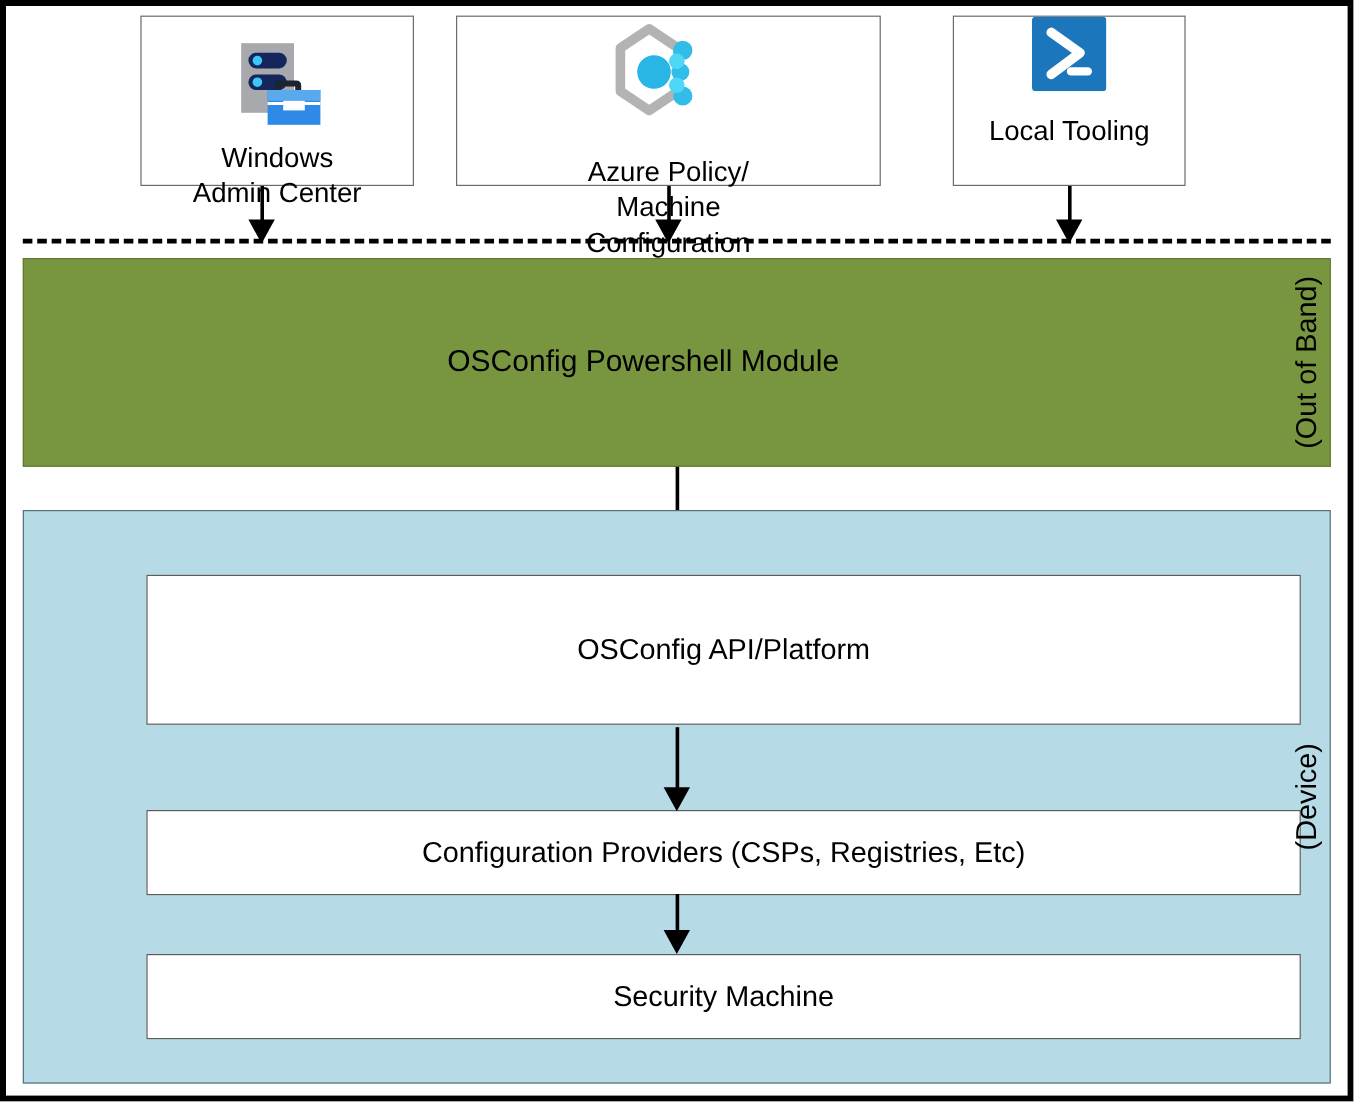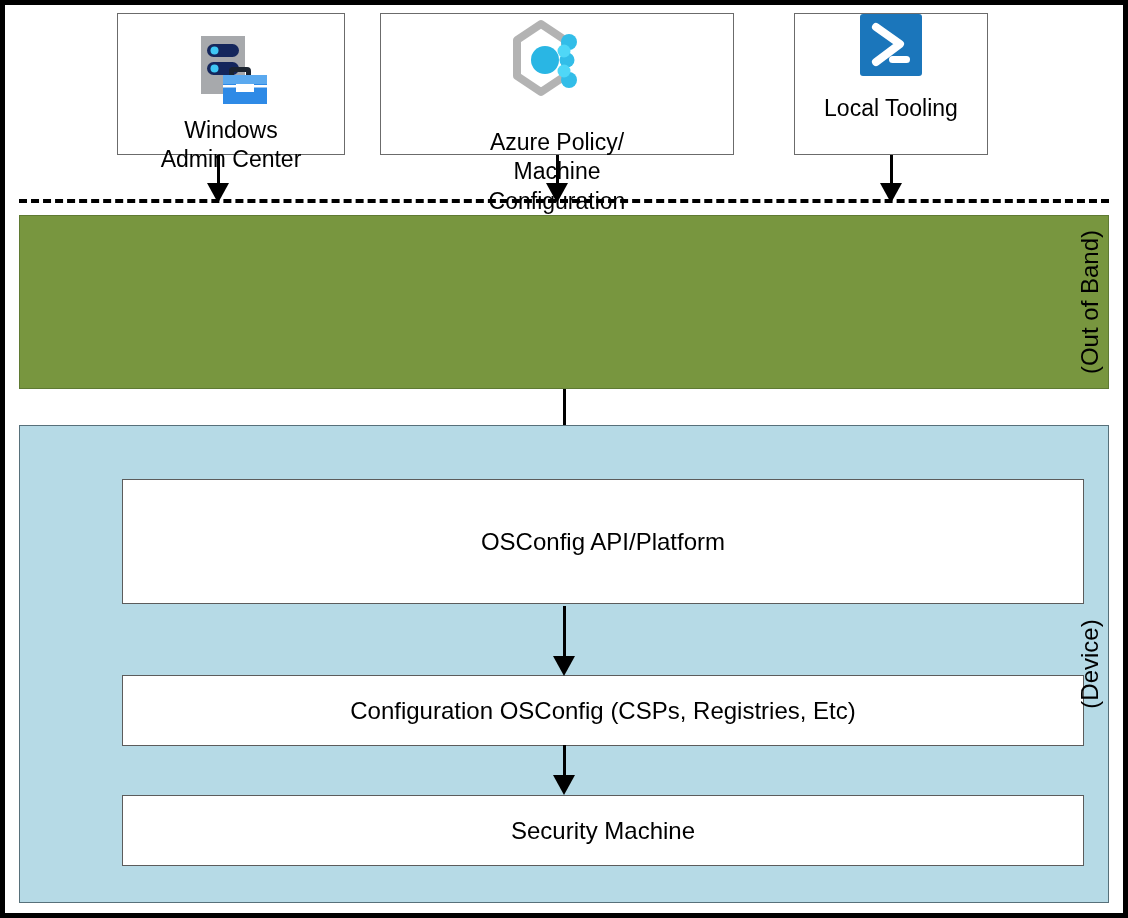--- a/index.html
+++ b/index.html
@@ -220,31 +220,32 @@
     <span class="head"></span>
   </div>
   <div class="arrow" id="arr-local">
     <span class="shaft"></span>
     <span class="head"></span>
   </div>
 
   <div id="divider"></div>
 
   <div id="band-oob">
+    <div id="band-oob-title">OSConfig Powershell Module</div>
     <div class="side-label">(Out of Band)</div>
   </div>
 
   <div class="arrow" id="arr-oob">
     <span class="shaft"></span>
     <span class="head"></span>
   </div>
 
   <div id="band-device">
     <div class="dev-box" id="dev-api">OSConfig API/Platform</div>
-    <div class="dev-box" id="dev-prov">Configuration OSConfig (CSPs, Registries, Etc)</div>
+    <div class="dev-box" id="dev-prov">Configuration Providers (CSPs, Registries, Etc)</div>
     <div class="dev-box" id="dev-sec">Security Machine</div>
     <div class="side-label">(Device)</div>
   </div>
 
   <div class="arrow" id="arr-api">
     <span class="shaft"></span>
     <span class="head"></span>
   </div>
   <div class="arrow" id="arr-prov">
     <span class="shaft"></span>

